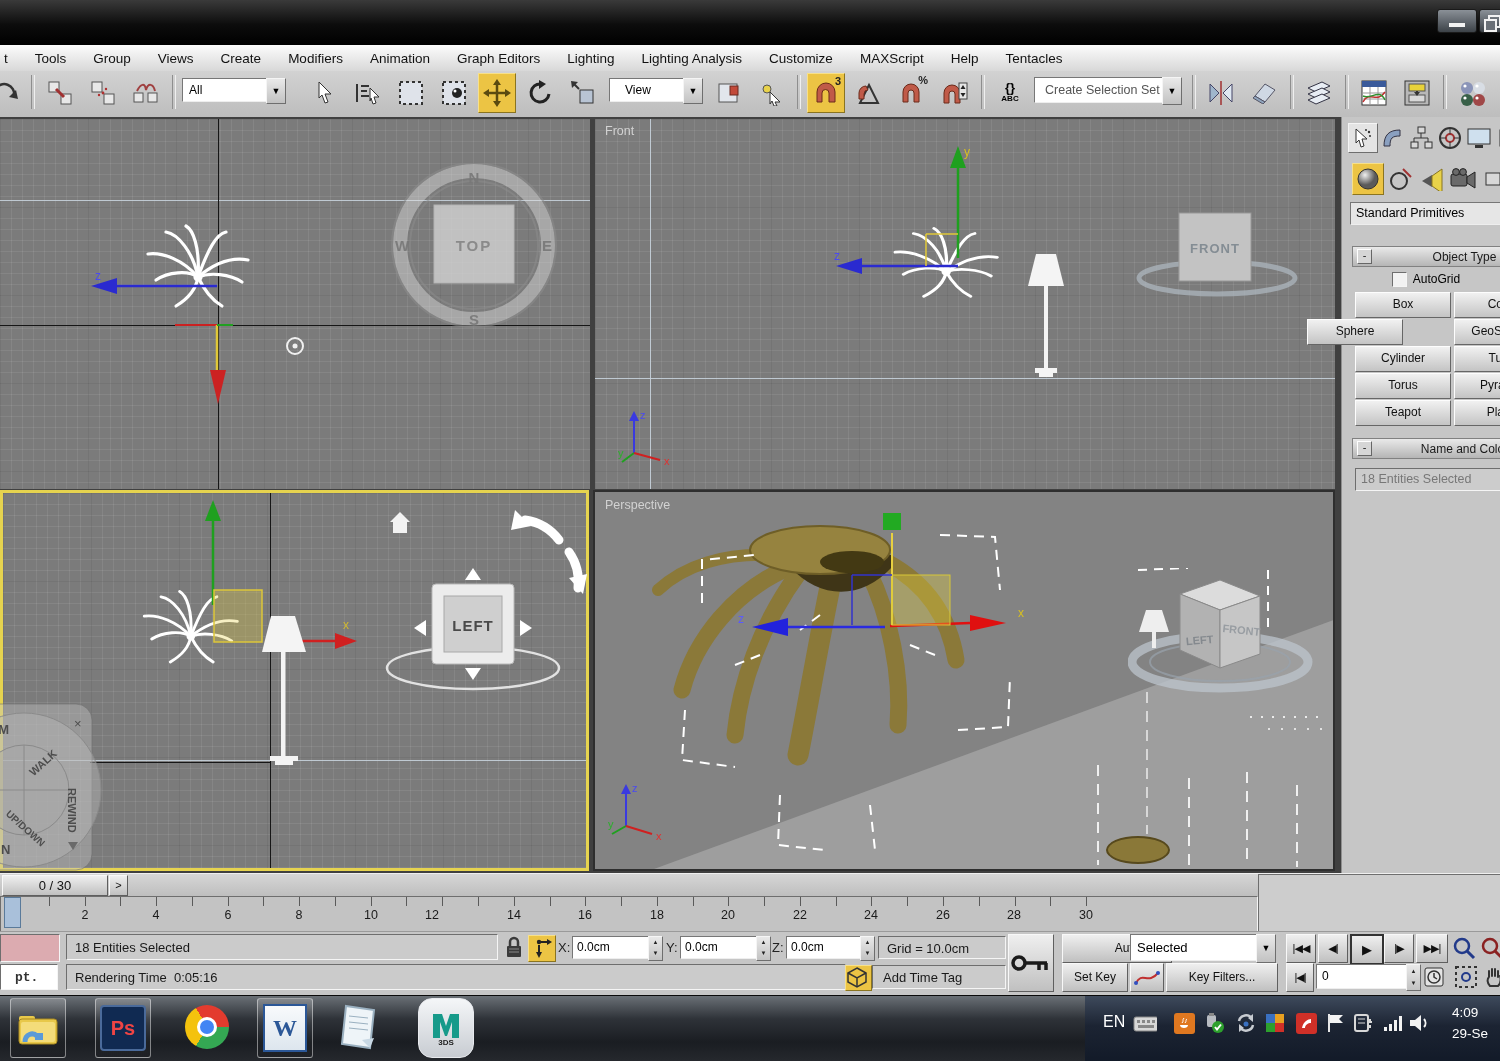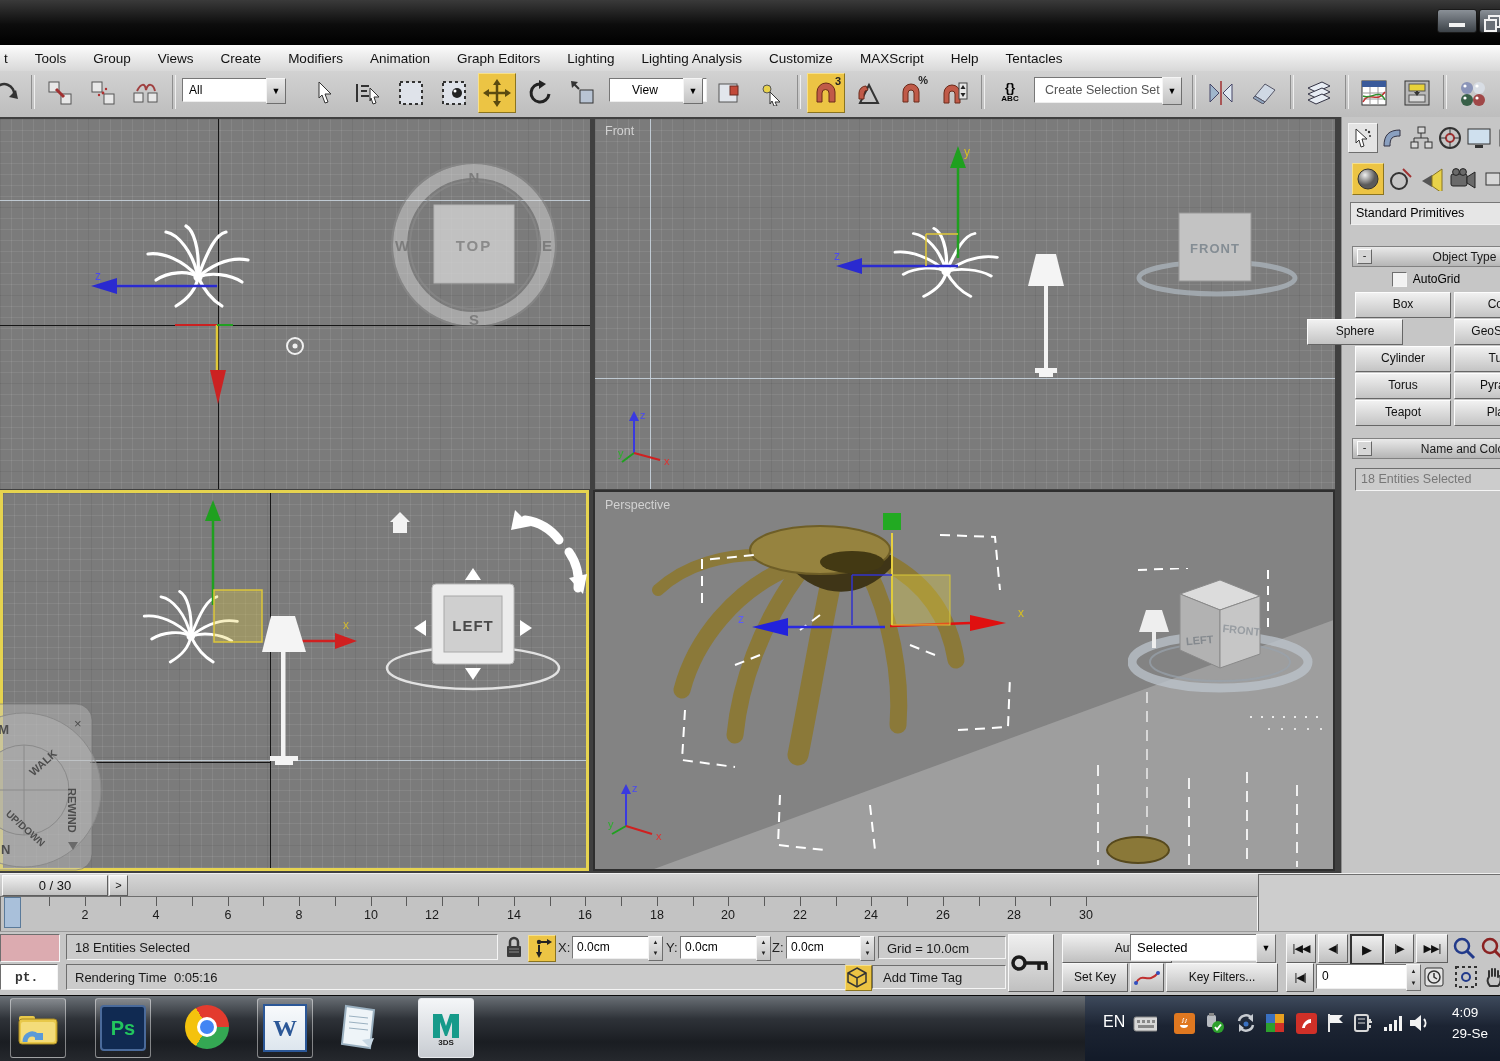--- a/index.html
+++ b/index.html
@@ -155,21 +155,21 @@
       </svg>
   </div>
   <div class="tbtn">
     <svg width="26" height="26">
         <rect x="10" y="10" width="13" height="13" fill="#b8c4d4" stroke="#333"></rect>
         <line x1="9" y1="9" x2="3" y2="3" stroke="#333" stroke-width="2"></line>
         <polygon points="1,1 8,2 2,8" fill="#333"></polygon>
       </svg>
   </div>
   <div style="position:relative;width:94px;height:24px;margin:7px 6px 0 2px;flex:0 0 auto;">
-    <div class="field" style="width:74px;height:22px;line-height:22px;padding-left:22px;">View</div>
+    <div class="field" style="width:74px;height:22px;line-height:22px;padding-left:15px;">View</div>
     <div class="raised" style="position:absolute;right:0;top:0;width:18px;height:24px;text-align:center;font-size:9px;line-height:24px;">▼</div>
   </div>
   <div class="tbtn">
     <svg width="26" height="26">
         <rect x="4" y="4" width="18" height="18" fill="#e2e6ec" stroke="#555"></rect>
         <rect x="15" y="6" width="8" height="9" fill="#c24a3a" stroke="#6a2a20"></rect>
       </svg>
   </div>
   <div class="tbtn">
     <svg width="26" height="26">
@@ -744,21 +744,21 @@
 <div class="abs appbtn appframe" style="left:10px;top:998px;">
   <svg width="42" height="40">
       <rect x="2" y="8" width="16" height="8" rx="2" fill="#e8c84a"></rect>
       <rect x="2" y="11" width="38" height="25" rx="3" fill="#e8c84a" stroke="#a88820"></rect>
       <rect x="4" y="14" width="34" height="20" rx="2" fill="#f4dc7a"></rect>
       <path d="M8,34 C8,26 16,24 20,28" stroke="#5a9ad8" stroke-width="5" fill="none"></path>
       <rect x="18" y="25" width="8" height="7" fill="#5a9ad8"></rect>
     </svg>
 </div>
 <div class="abs appbtn appframe" style="left:95px;top:998px;">
-  <div style="width:42px;height:42px;background:#102a52;border:2px solid #4a6a9a;border-radius:4px;color:#22c55e;font-weight:bold;font-size:20px;display:flex;align-items:center;justify-content:center;">Ps</div>
+  <div style="width:42px;height:42px;background:#102a52;border:2px solid #4a6a9a;border-radius:4px;color:#ef4444;font-weight:bold;font-size:20px;display:flex;align-items:center;justify-content:center;">Ps</div>
 </div>
 <div class="abs appbtn" style="left:180px;top:998px;">
   <div style="width:44px;height:44px;border-radius:50%;background:conic-gradient(from -30deg,#e33b2e 0 120deg,#34a853 120deg 240deg,#f4c20d 240deg 360deg);display:flex;align-items:center;justify-content:center;">
     <div style="width:20px;height:20px;border-radius:50%;background:#fff;display:flex;align-items:center;justify-content:center;">
       <div style="width:14px;height:14px;border-radius:50%;background:#4285f4;"></div>
     </div>
   </div>
 </div>
 <div class="abs appbtn appframe" style="left:257px;top:998px;">
   <div style="width:40px;height:44px;background:linear-gradient(#f8fafc,#dde6ee);border:2px solid #2b5797;display:flex;align-items:center;justify-content:center;color:#2b5797;font-weight:bold;font-size:24px;font-family:'Liberation Serif',serif;">W</div>
@@ -767,21 +767,21 @@
   <svg width="40" height="46">
       <polygon points="6,2 34,6 30,44 2,40" fill="#eef4f8" stroke="#9ab0c0" stroke-width="2"></polygon>
       <polygon points="30,44 22,36 34,34" fill="#c8d8e4"></polygon>
       <g stroke="#9ab0c0">
         <line x1="9" y1="12" x2="28" y2="14"></line>
         <line x1="9" y1="18" x2="28" y2="20"></line>
         <line x1="9" y1="24" x2="28" y2="26"></line>
       </g>
     </svg>
 </div>
-<div class="abs appbtn" style="left:418px;top:998px;background:linear-gradient(#f4f6f8,#c8ccd2);border:1px solid #e8eaee;border-radius:3px;">
+<div class="abs appbtn" style="left:418px;top:998px;background:linear-gradient(#f4f6f8,#c8ccd2);border:1px solid #e8eaee;border-radius:14px;">
   <div style="display:flex;flex-direction:column;align-items:center;">
     <svg width="34" height="32">
         <path d="M4,28 L4,4 L13,4 L17,16 L21,4 L30,4 L30,28 L23,28 L23,12 L18,26 L16,26 L11,12 L11,28 Z" fill="#169a8a"></path>
       </svg>
     <span style="font-size:8px;font-weight:bold;color:#222;margin-top:-4px;">3DS</span>
   </div>
 </div>
 <span class="abs" style="left:1103px;top:1013px;color:#fff;font-size:16px;">EN</span>
 <div class="abs traybtn" style="left:1133px;top:1013px;">
   <svg width="26" height="18">

